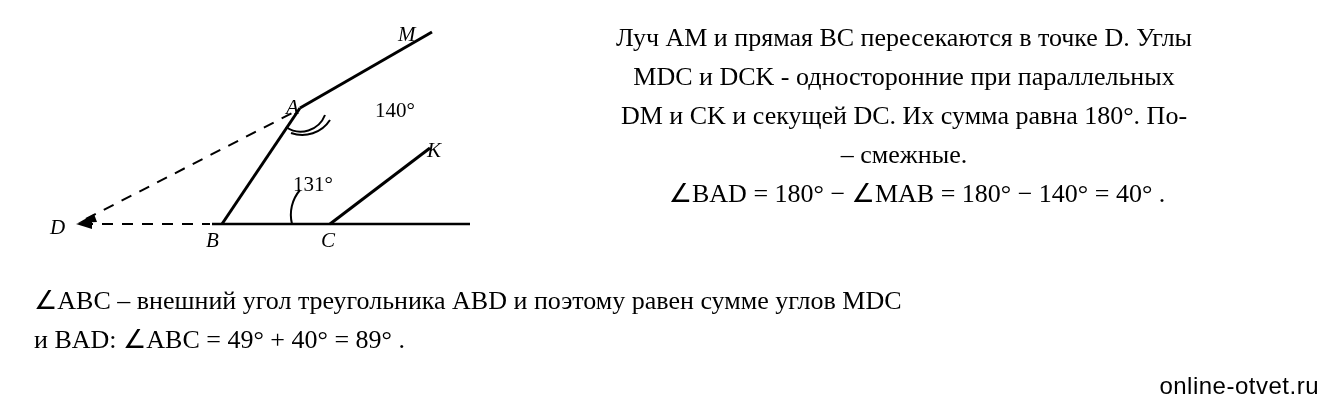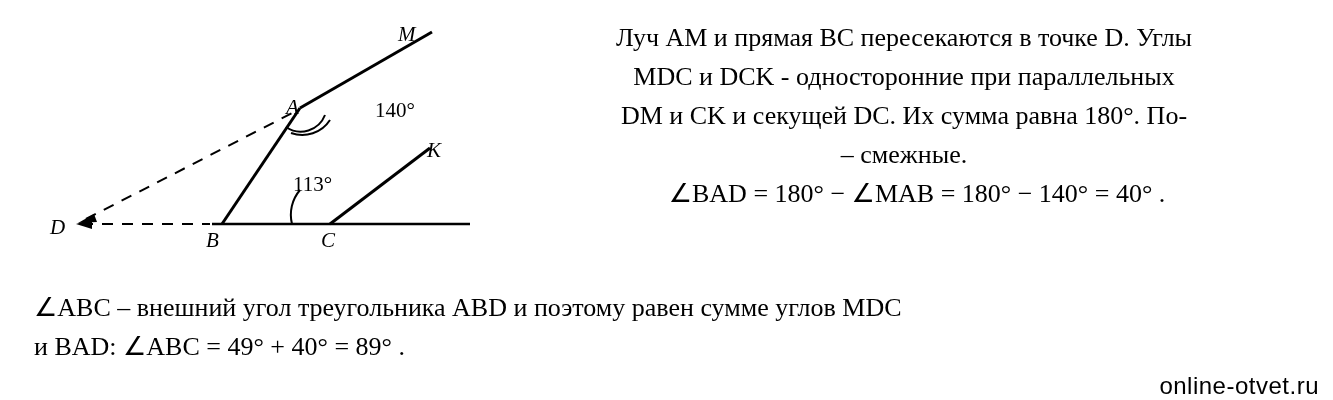--- a/index.html
+++ b/index.html
@@ -51,21 +51,21 @@
     color: #000;
     white-space: nowrap;
     text-align: center;
   }
   .para-line.indent {
     padding-left: 26px;
   }
   #bottom-block {
     position: absolute;
     left: 34px;
-    top: 288px;
+    top: 281px;
     width: 1290px;
   }
   .bottom-line {
     font-family: "Liberation Serif", serif;
     font-size: 26px;
     line-height: 39px;
     color: #000;
     white-space: nowrap;
   }
   .watermark {
@@ -109,21 +109,21 @@
     </svg>
 
     <span class="fig-label" style="left:398px; top:22px;">M</span>
     <span class="fig-label" style="left:286px; top:95px;">A</span>
     <span class="fig-label" style="left:427px; top:138px;">K</span>
     <span class="fig-label" style="left:50px; top:215px;">D</span>
     <span class="fig-label" style="left:206px; top:228px;">B</span>
     <span class="fig-label" style="left:321px; top:228px;">C</span>
 
     <span class="fig-angle" style="left:331px; top:98px;margin-left:44px;">140°</span>
-    <span class="fig-angle" style="left:293px; top:172px;">113°</span>
+    <span class="fig-angle" style="left:293px; top:172px;">131°</span>
   </div>
 
   <div id="text-block">
     <div class="para-line">Луч AM и прямая BC пересекаются в точке D. Углы</div>
     <div class="para-line">MDC и DCK - односторонние при параллельных</div>
     <div class="para-line">DM и CK и секущей DC. Их сумма равна 180°. По-</div>
     <div class="para-line">– смежные.</div>
     <div class="para-line indent">∠BAD = 180° − ∠MAB = 180° − 140° = 40° .</div>
   </div>
 

